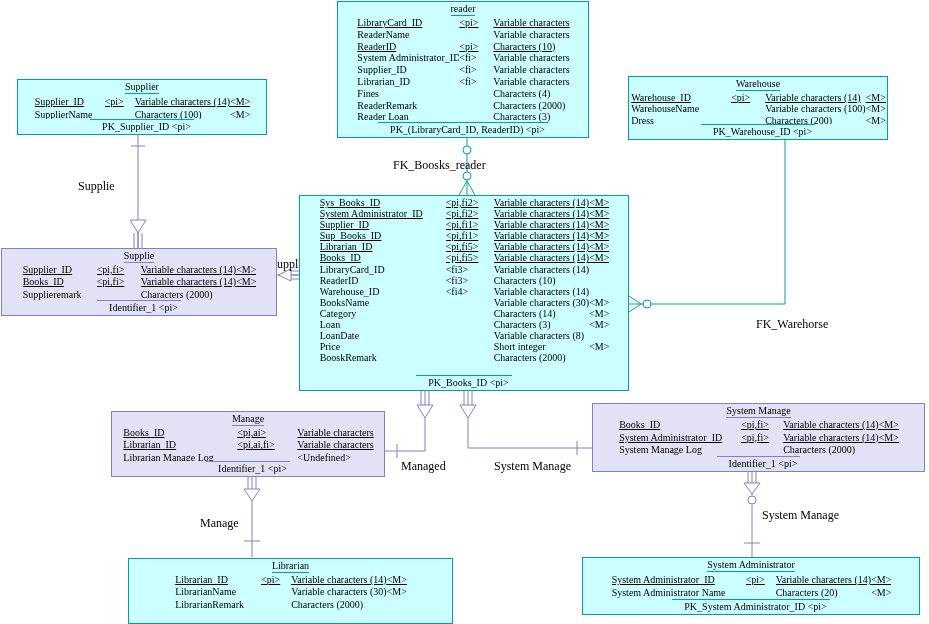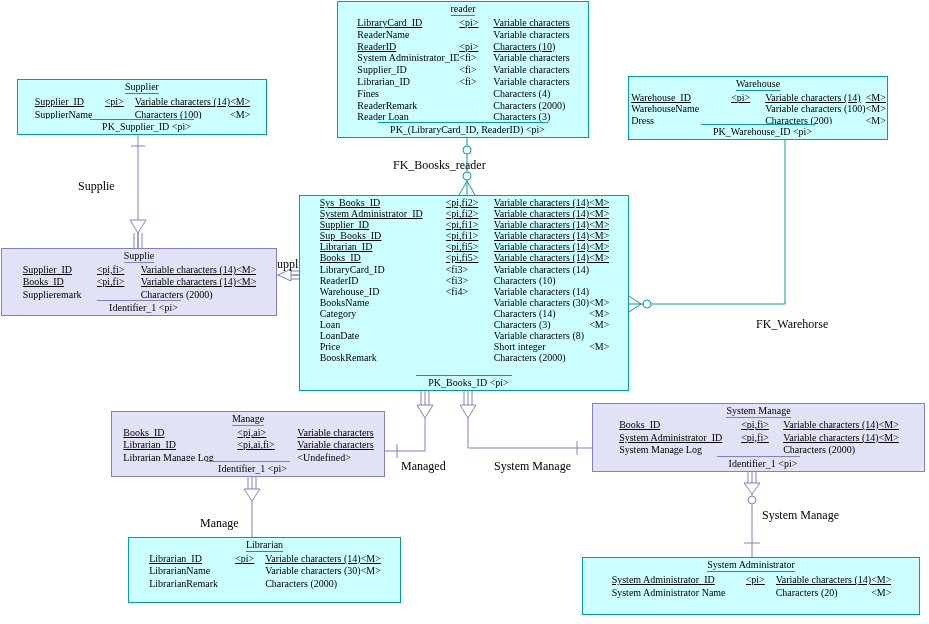--- a/index.html
+++ b/index.html
@@ -378,21 +378,21 @@
         <div class="e-row">
           <span class="c-n">System Manage Log</span>
           <span class="c-k"></span>
           <span class="c-t">Characters (2000)</span>
           <span class="c-m"></span>
         </div>
       </div>
     <div class="e-footer">Identifier_1 &lt;pi&gt;</div>
   </div>
 
-  <div class="entity teal" style="left:128px;top:537px;width:273px;height:66px;--nw:86px;--kw:30px;--rh:12.3px">
+  <div class="entity teal" style="left:128px;top:558px;width:325px;height:66px;--nw:86px;--kw:30px;--rh:12.3px">
     <div class="e-title">Librarian</div>
     <div class="e-body">
         <div class="e-row pk">
           <span class="c-n">Librarian_ID</span>
           <span class="c-k">&lt;pi&gt;</span>
           <span class="c-t">Variable characters (14)</span>
           <span class="c-m">&lt;M&gt;</span>
         </div>
         <div class="e-row">
           <span class="c-n">LibrarianName</span>
@@ -418,15 +418,16 @@
           <span class="c-t">Variable characters (14)</span>
           <span class="c-m">&lt;M&gt;</span>
         </div>
         <div class="e-row">
           <span class="c-n">System Administrator Name</span>
           <span class="c-k"></span>
           <span class="c-t">Characters (20)</span>
           <span class="c-m">&lt;M&gt;</span>
         </div>
       </div>
+    <div class="e-footer">PK_System Administrator_ID &lt;pi&gt;</div>
   </div>
 
 </div>
 
 </body></html>

